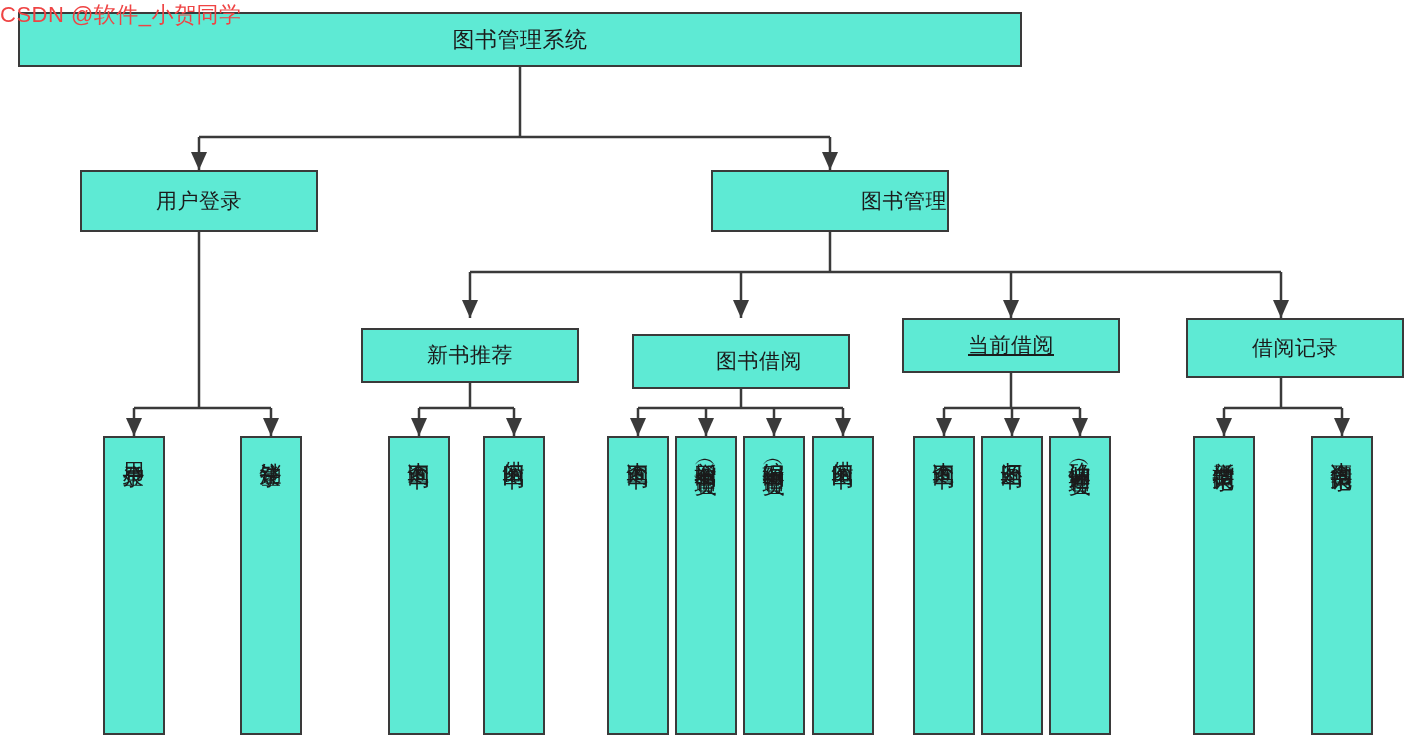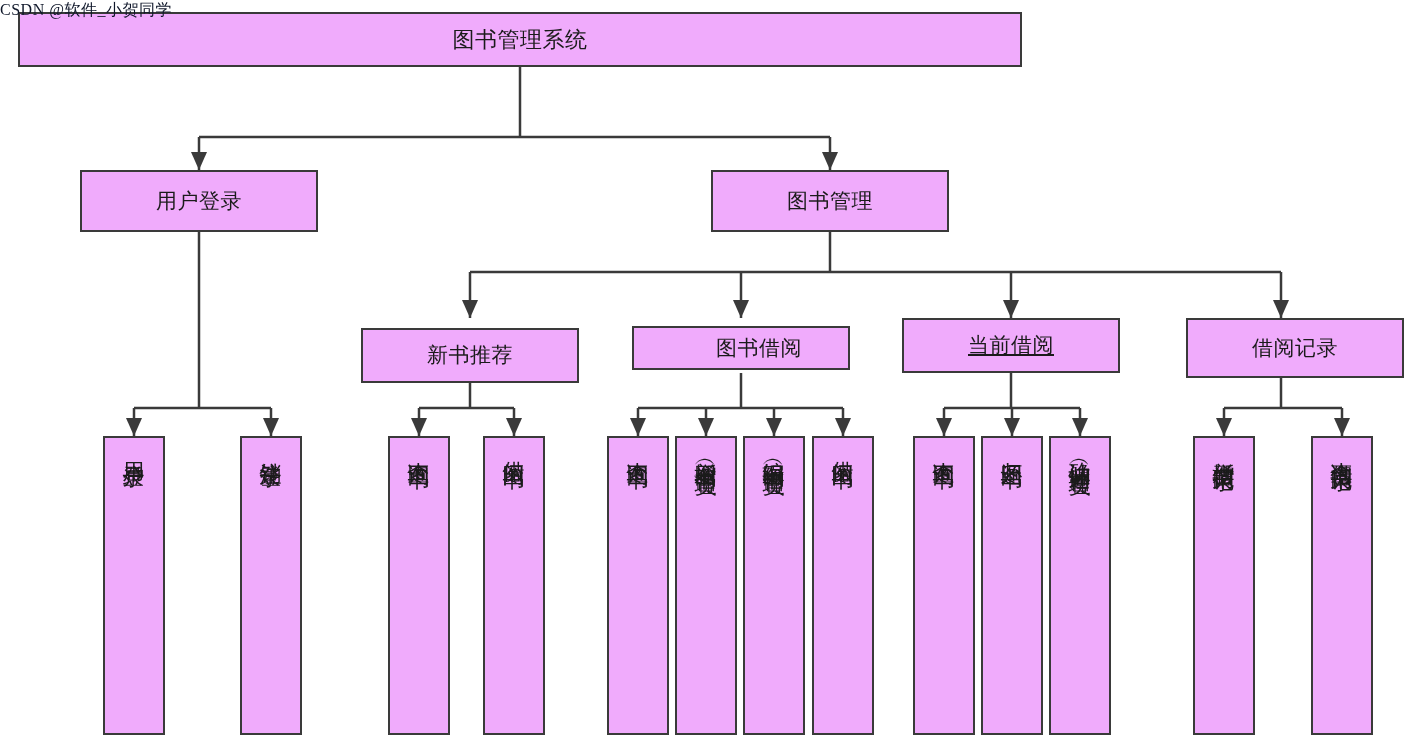--- a/index.html
+++ b/index.html
@@ -22,21 +22,21 @@
     position: absolute;
     left: 0;
     top: 0;
     width: 1405px;
     height: 747px;
     pointer-events: none;
   }
   .node {
     position: absolute;
     box-sizing: border-box;
-    background: #f0abfc;
+    background: #5eead4;
     border: 2.5px solid #3a3a3a;
     display: flex;
     align-items: center;
     justify-content: center;
     color: #1b1b1b;
     z-index: 2;
   }
   .node .lbl {
     display: block;
     text-align: center;
@@ -60,27 +60,26 @@
   .node.vert .lbl {
     writing-mode: vertical-rl;
     text-orientation: upright;
     font-size: 22px;
     line-height: 1.05;
     letter-spacing: 2px;
     white-space: nowrap;
   }
   .watermark {
     position: absolute;
-    color: #0f172a;
-    font-size: 16px;
+    color: #ef4444;
+    font-size: 22px;
     letter-spacing: 0.5px;
     white-space: nowrap;
     z-index: 3;
     user-select: none;
-    font-family: Liberation Serif, serif;
   }
 </style>
 </head>
 <body>
 
 <div id="canvas">
   <svg id="edges" viewBox="0 0 1405 747" width="1405" height="747" xmlns="http://www.w3.org/2000/svg">
       <line x1="520" y1="67" x2="520" y2="137" stroke="#3a3a3a" stroke-width="2.5"></line>
       <line x1="199" y1="137" x2="830" y2="137" stroke="#3a3a3a" stroke-width="2.5"></line>
       <line x1="199" y1="137" x2="199" y2="170" stroke="#3a3a3a" stroke-width="2.5"></line>
@@ -134,27 +133,27 @@
       <line x1="1342" y1="408" x2="1342" y2="436" stroke="#3a3a3a" stroke-width="2.5"></line>
       <path d="M 1334 418 L 1350 418 L 1342 436 Z" fill="#3a3a3a"></path>
     </svg>
   <div id="nodes-layer">
       <div class="node horiz root" style="left: 18px; top: 12px; width: 1004px; height: 55px; border-color: rgb(58, 58, 58);">
         <span class="lbl">图书管理系统</span>
       </div>
       <div class="node horiz" style="left: 80px; top: 170px; width: 238px; height: 62px; border-color: rgb(58, 58, 58);">
         <span class="lbl">用户登录</span>
       </div>
-      <div class="node horiz" style="left: 711px; top: 170px; width: 238px; height: 62px; border-color: rgb(58, 58, 58);">
+      <div class="node horiz" style="left: 711px; top: 170px; width: 238px; height: 62px; border-color: rgb(58, 58, 58); justify-content: flex-end;">
         <span class="lbl">图书管理</span>
       </div>
       <div class="node horiz" style="left: 361px; top: 328px; width: 218px; height: 55px; border-color: rgb(58, 58, 58);">
         <span class="lbl">新书推荐</span>
       </div>
-      <div class="node horiz" style="left: 632px; top: 326px; width: 218px; height: 44px; border-color: rgb(58, 58, 58); padding-left: 36px;">
+      <div class="node horiz" style="left: 632px; top: 334px; width: 218px; height: 55px; border-color: rgb(58, 58, 58); padding-left: 36px;">
         <span class="lbl">图书借阅</span>
       </div>
       <div class="node horiz" style="left: 902px; top: 318px; width: 218px; height: 55px; border-color: rgb(58, 58, 58); text-decoration: underline;">
         <span class="lbl">当前借阅</span>
       </div>
       <div class="node horiz" style="left: 1172px; top: 318px; width: 218px; height: 60px; border-color: rgb(58, 58, 58); margin-left: 14px;">
         <span class="lbl">借阅记录</span>
       </div>
       <div class="node vert" style="left: 103px; top: 436px; width: 62px; height: 299px; border-color: rgb(58, 58, 58);">
         <span class="lbl">用户登录</span>

